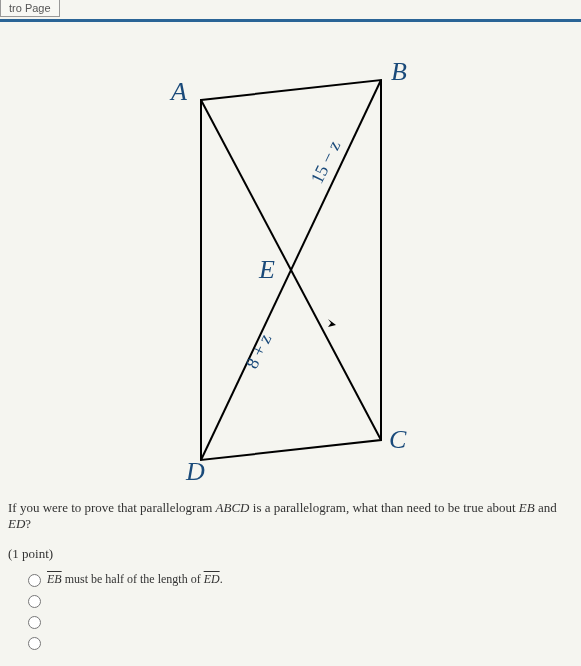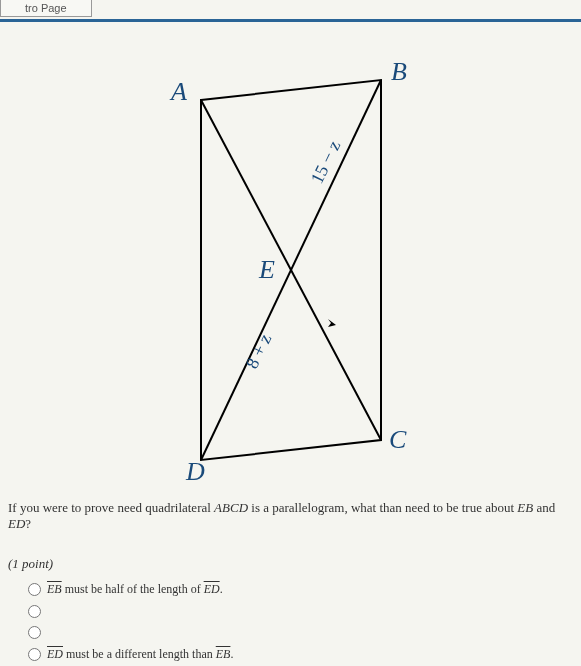--- a/index.html
+++ b/index.html
@@ -10,21 +10,21 @@
       height: 666px;
       overflow: hidden;
       position: relative;
     }
     .tab {
       position: absolute;
       top: 0;
       left: 0;
       border: 1px solid #999;
       border-top: none;
-      padding: 2px 24px;
+      padding: 2px 8px;
       font-size: 11px;
       font-family: Arial, sans-serif;
       background: #f8f8f4;
       color: #555;
     }
     .hr-line {
       position: absolute;
       top: 19px;
       left: 0;
       right: 0;
@@ -61,30 +61,29 @@
       color: #333;
     }
     .question-text {
       margin-bottom: 4px;
     }
     .question-text .math {
       font-style: italic;
       font-family: Liberation Serif, serif;
     }
     .points {
-      margin-top: 24px;
+      margin-top: 14px;
       margin-bottom: 10px;
-      font-style: italic;
     }
     .options {
       margin-left: 20px;
     }
     .option {
       display: flex;
-      align-items: center;
+      align-items: flex-end;
       margin-bottom: 8px;
       font-size: 12px;
     }
     .option input {
       margin-right: 6px;
     }
     .seg {
       text-decoration: overline;
       font-style: italic;
     }
@@ -109,38 +108,35 @@
     <text x="55" y="440" class="vertex-label">D</text>
     <text x="128" y="238" class="vertex-label">E</text>
     <text x="190" y="145" class="edge-label" transform="rotate(-64 190 145)">15 − z</text>
     <text x="125" y="330" class="edge-label" transform="rotate(-64 125 330)">8 + z</text>
     <path d="M 205 285 l -8 -6 l 3 4 l -3 4 z" fill="#000"></path>
   </svg>
 </div>
 
 <div class="question-area">
   <div class="question-text">
-    <span>If you were to prove need quadrilateral </span><span class="math">ABCD</span><span> is a parallelogram, what than need to be true about </span>
+    <span>If you were to prove that parallelogram </span><span class="math">ABCD</span><span> is a parallelogram, what than need to be true about </span>
     <span class="math">EB</span><span> and </span><span class="math">ED</span><span>?</span>
   </div>
   <div class="points">(1 point)</div>
 
   <div class="options">
     <label class="option">
       <input type="radio" name="ans" style="">
       <span>
         <span class="seg">EB</span><span> must be half of the length of </span><span class="seg">ED</span><span>.</span>
       </span>
     </label>
     <label class="option">
       <input type="radio" name="ans" style="">
     </label>
     <label class="option">
       <input type="radio" name="ans" style="">
     </label>
     <label class="option">
       <input type="radio" name="ans" style="">
-      <span>
-        <span class="seg">ED</span><span> must be a different length than </span><span class="seg">EB</span><span>.</span>
-      </span>
     </label>
   </div>
 </div>
 
 </body></html>

